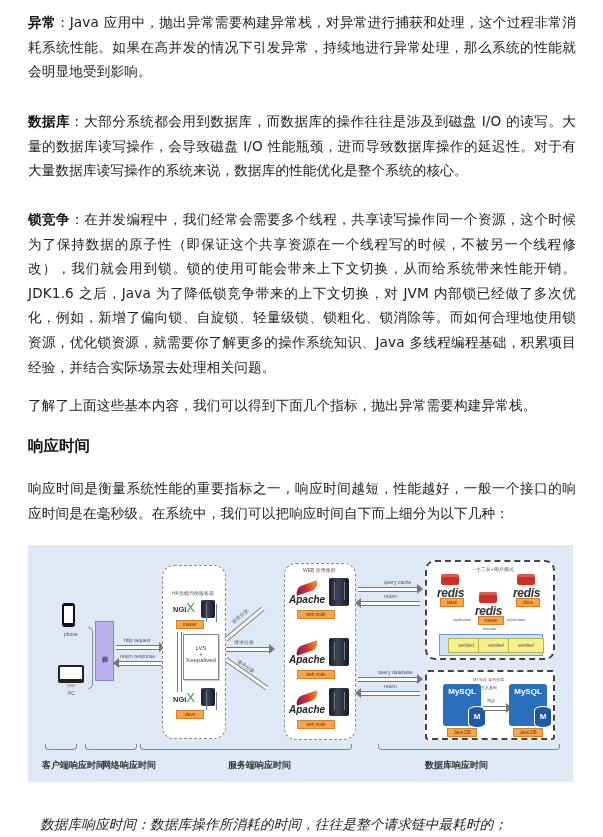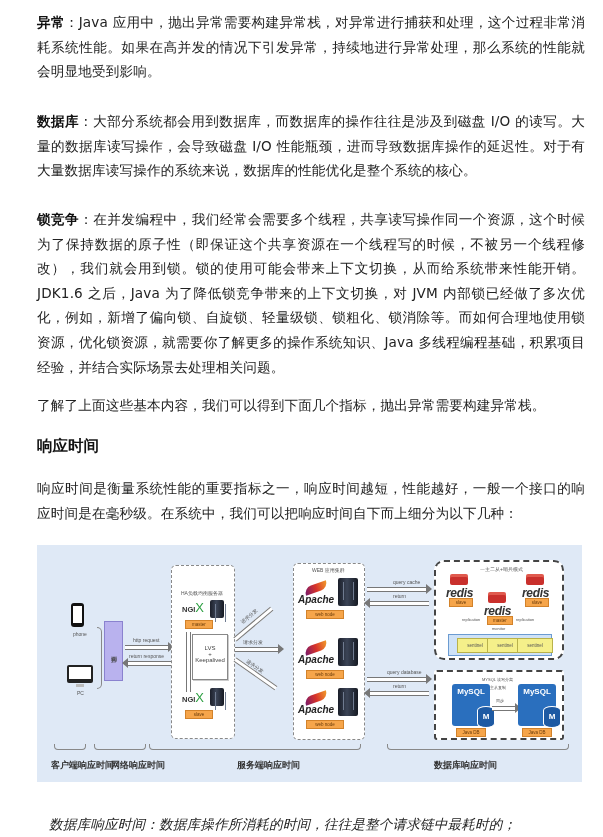--- a/index.html
+++ b/index.html
@@ -1,40 +1,40 @@
 <!DOCTYPE html>
 <html><head>
 <meta charset="utf-8">
 <style>
   html, body { margin: 0; padding: 0; }
   body {
     width: 603px; height: 837px; overflow: hidden;
     background: #ffffff; color: #222222;
     font-family: "DejaVu Sans", "Liberation Sans", sans-serif;
   }
-  .article { position: relative; width: 502px; height: 837px; margin-left: 9px; }
+  .article { position: relative; width: 502px; height: 837px; }
   .para {
     position: absolute; left: 28px; width: 548px;
     font-size: 13.6px; line-height: 24.6px; color: #222;
     letter-spacing: 0.15px; text-align: justify;
   }
   .para b { font-weight: bold; color: #111; }
   .heading {
     position: absolute; left: 28px; top: 436px;
     font-size: 15.5px; font-weight: bold; color: #111;
   }
   
   .diagram {
     position: absolute; left: 28px; top: 545px; width: 545px; height: 237px;
     background: #dfe9f6; overflow: hidden;
     font-family: "Liberation Sans", sans-serif;
   }
   .dbox {
     position: absolute; background: #ffffff; border: 1px dashed #888;
-    border-radius: 5px;
+    border-radius: 12px;
   }
   .dbox.thick { border: 2px dashed #444; border-radius: 10px; }
   .tiny { position: absolute; font-size: 5px; color: #555; white-space: nowrap; }
   .tag {
     position: absolute; background: #f6a54a; border: 1px solid #d2822a;
     font-size: 4.5px; color: #6b3c0a; text-align: center; line-height: 7px; height: 7px;
   }
   .server {
     position: absolute; width: 20px; height: 28px; border-radius: 2px;
     background: linear-gradient(90deg, #1b1f2a 0%, #3b4456 45%, #161a23 100%);

